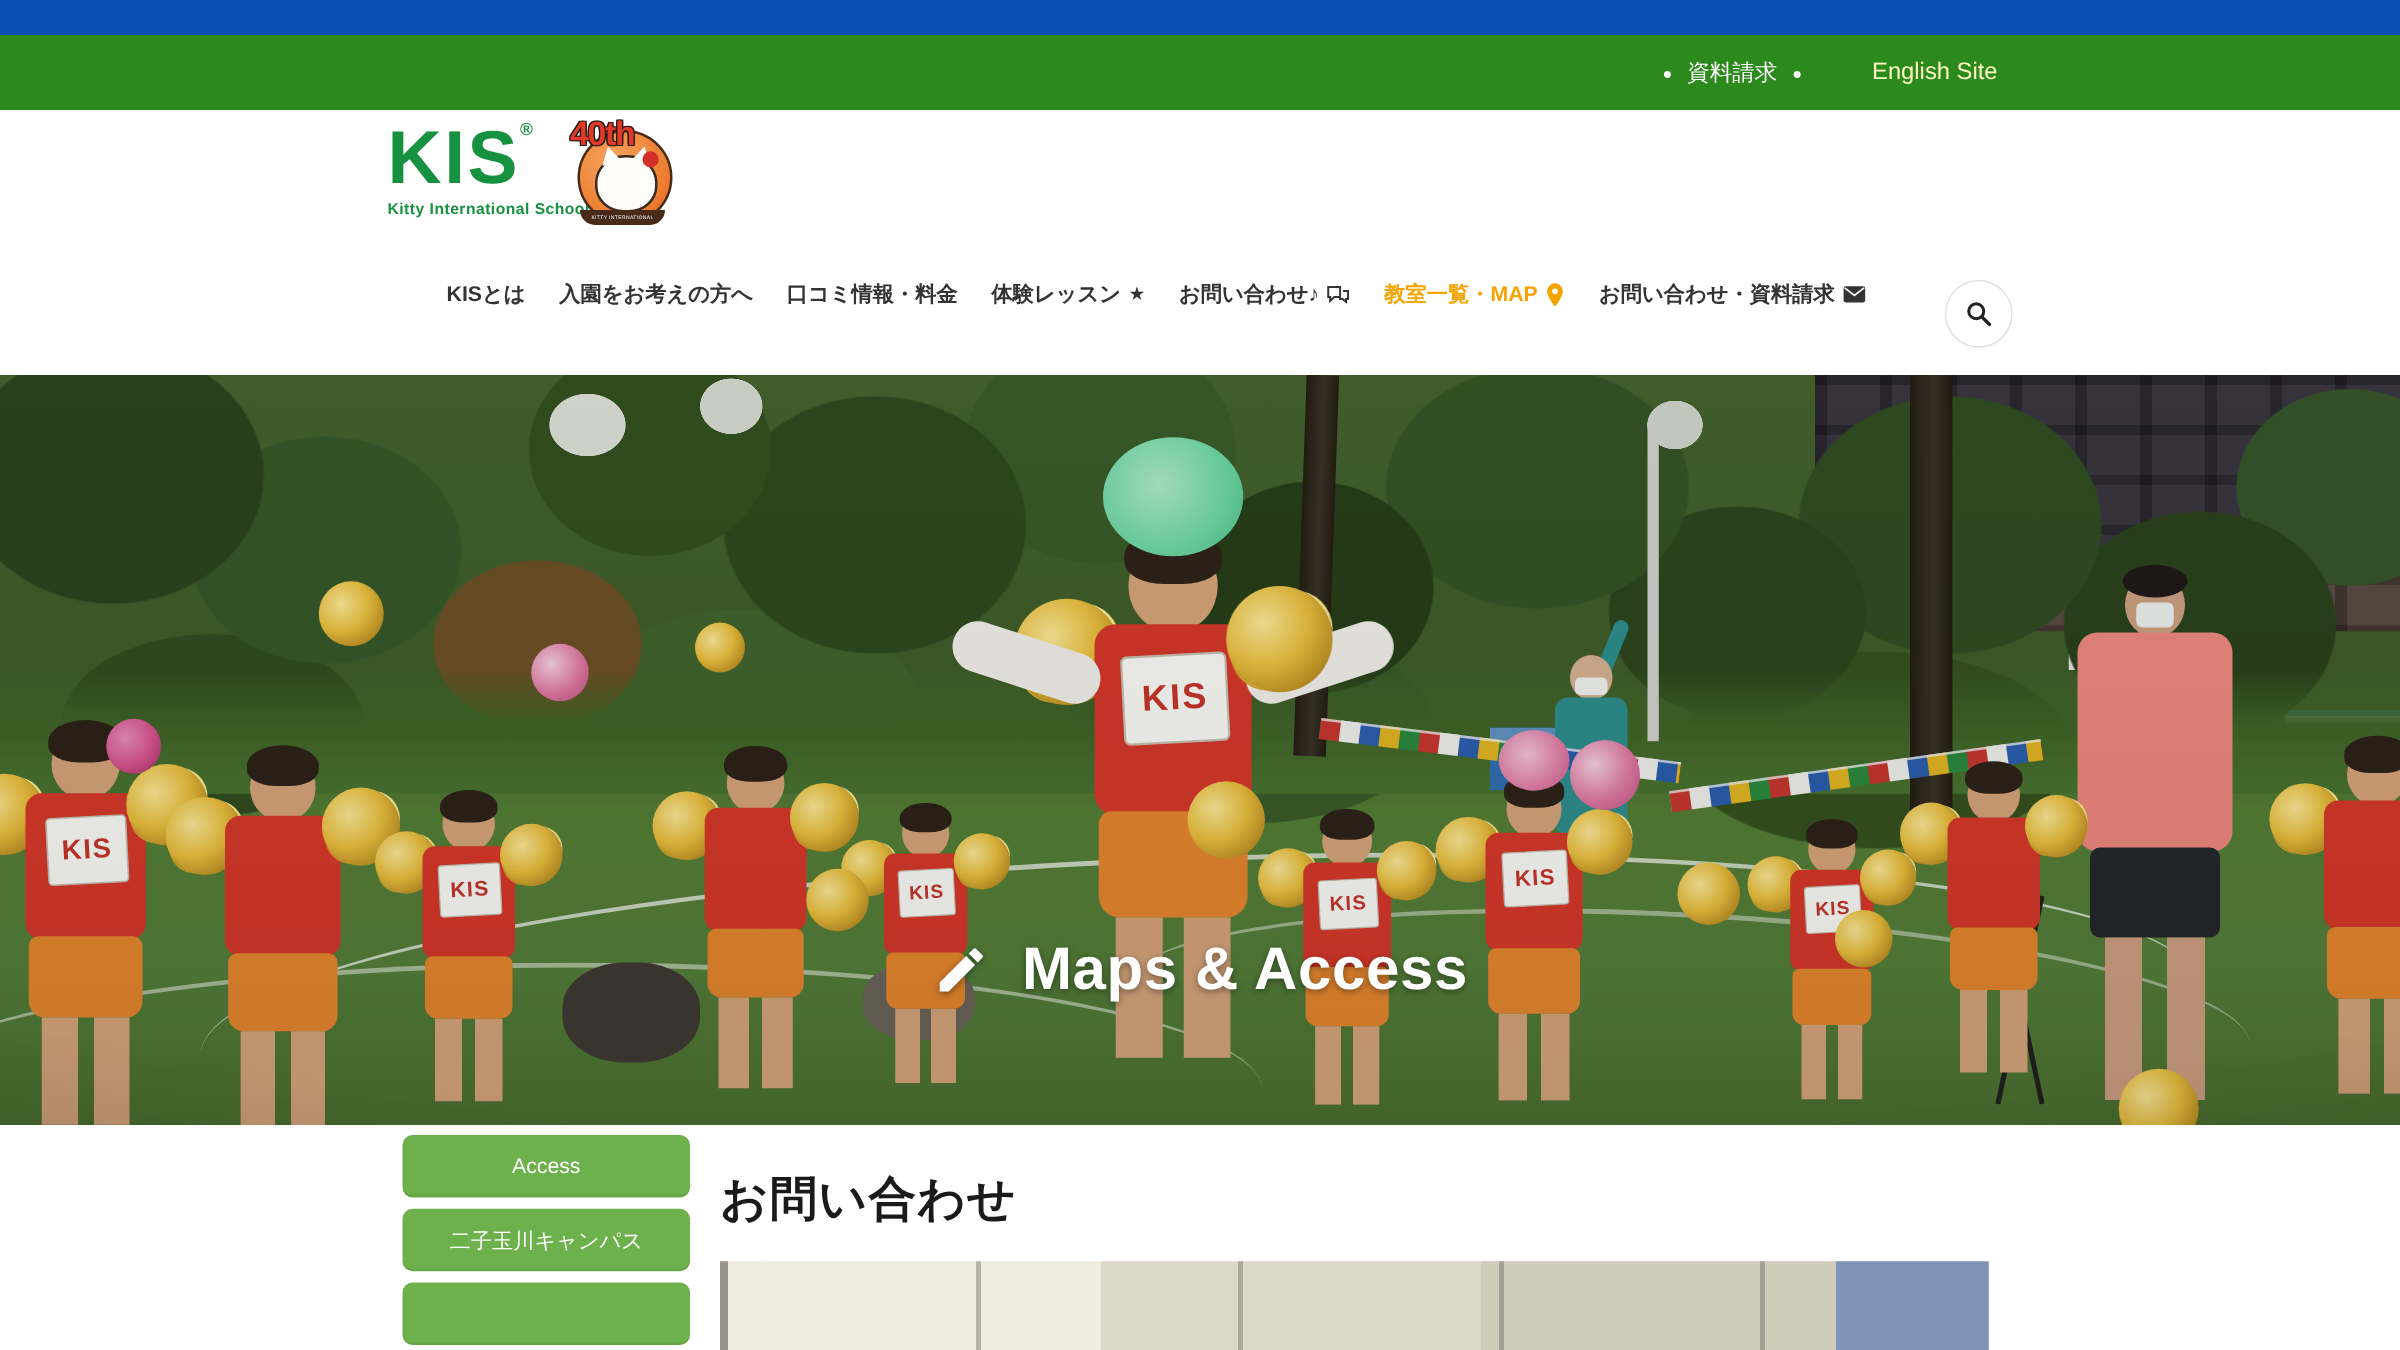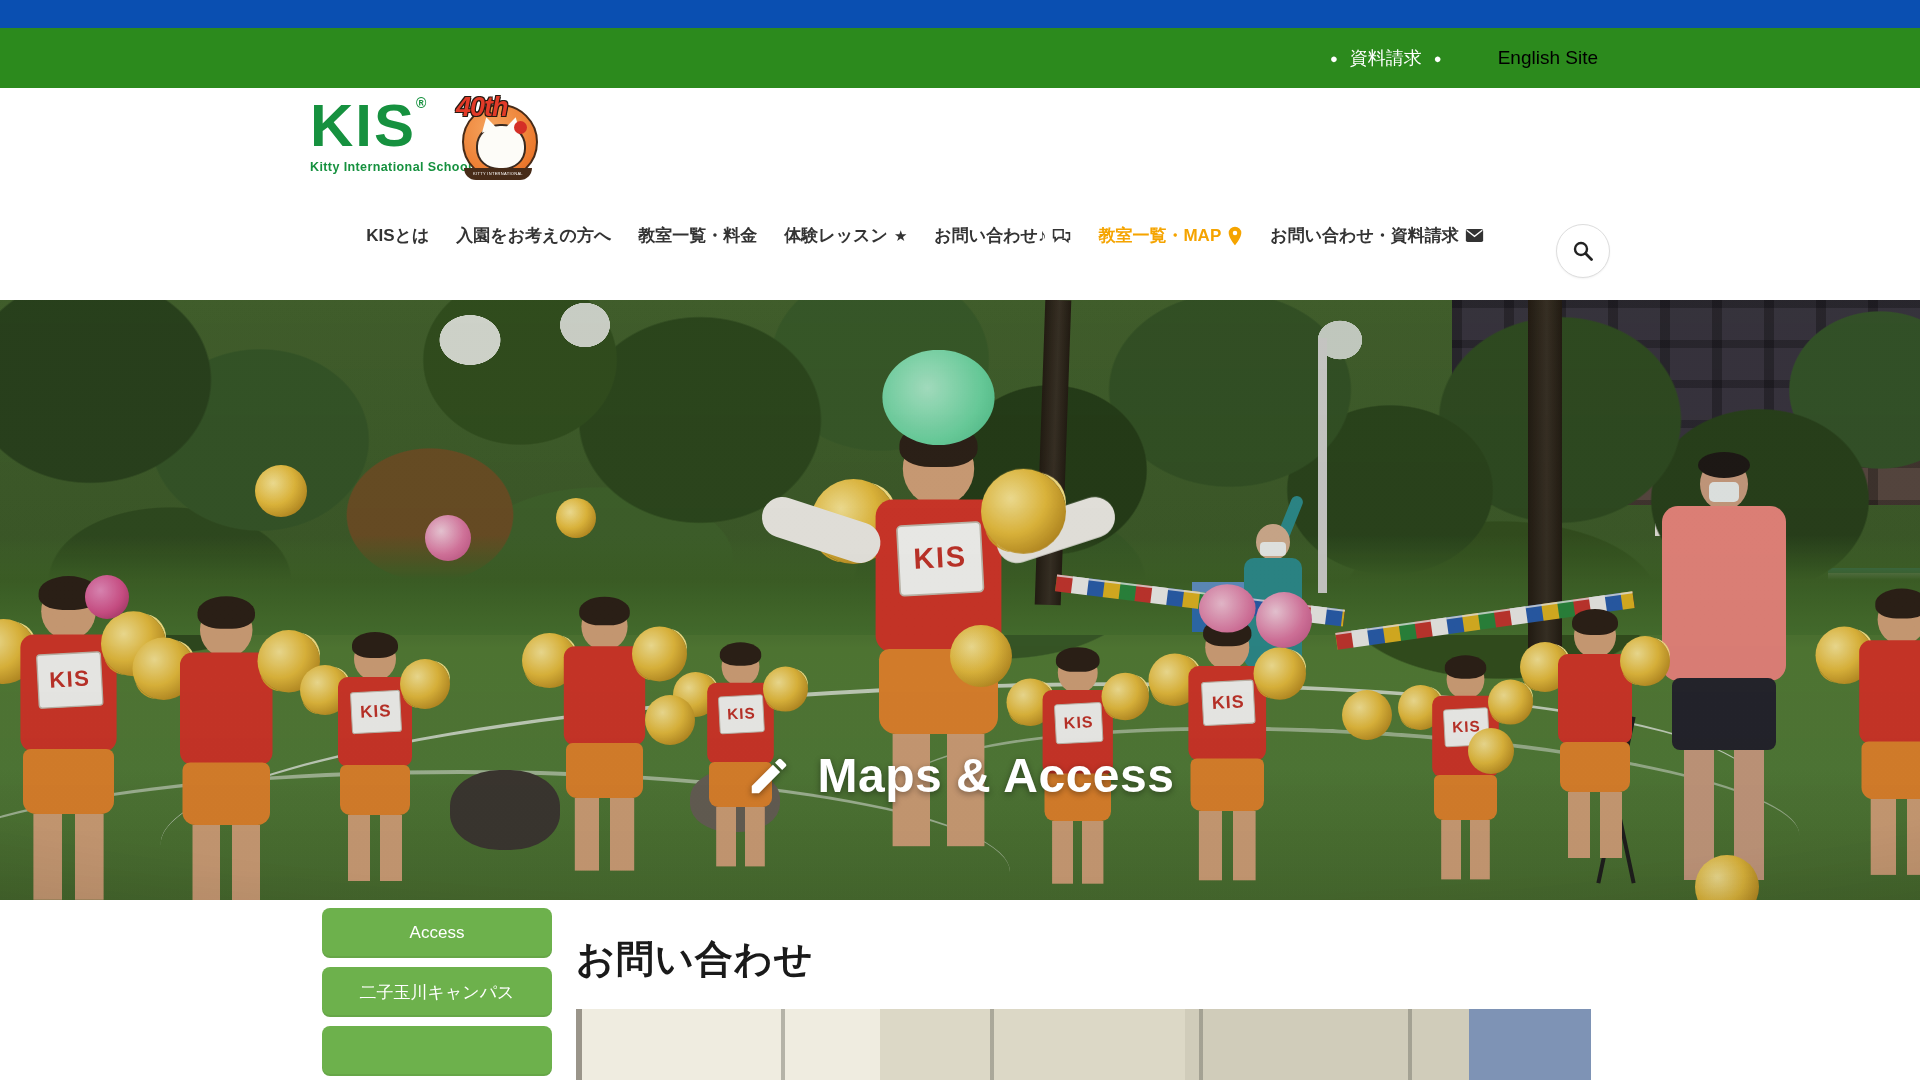--- a/index.html
+++ b/index.html
@@ -10,21 +10,21 @@
   }
   
   .topbar{height:28px;background:#0a4fb1;}
   .utilitybar{height:60px;background:#2c8a1d;}
   .utilitybar .inner{
     width:1300px;margin:0 auto;height:100%;display:flex;align-items:center;
     justify-content:flex-end;gap:10px;color:#fff;padding-right:0;box-sizing:border-box;
   }
   .util-request{display:flex;align-items:center;gap:12px;font-size:18px;cursor:pointer;}
   .util-dot{font-size:13px;line-height:1;}
-  .util-english{margin-left:46px;margin-right:12px;font-size:19px;cursor:pointer;text-decoration:none;color:#000000;}
+  .util-english{margin-left:46px;margin-right:12px;font-size:19px;cursor:pointer;text-decoration:none;color:#fef9c3;}
   
   .site-header{height:212px;background:#fff;position:relative;}
   .header-inner{width:1300px;margin:0 auto;position:relative;height:100%;}
   .logo{position:absolute;left:0;top:8px;width:230px;cursor:pointer;}
   .logo-acronym{
     font-size:60px;font-weight:900;letter-spacing:2px;color:#16913f;line-height:1;
     font-family:"Liberation Sans","DejaVu Sans",sans-serif;
   }
   .logo-reg{font-size:14px;font-weight:700;vertical-align:top;color:#16913f;}
   .logo-subtitle{font-size:12.5px;font-weight:700;color:#16913f;letter-spacing:.4px;margin-top:4px;}
@@ -41,21 +41,21 @@
   }
   .badge-cat::before,.badge-cat::after{
     content:"";position:absolute;top:-9px;width:0;height:0;
     border-left:8px solid transparent;border-right:8px solid transparent;
     border-bottom:14px solid #fdfcf8;
   }
   .badge-cat::before{left:2px;transform:rotate(-14deg);}
   .badge-cat::after{right:2px;transform:rotate(14deg);}
   .badge-bow{position:absolute;right:-3px;top:-5px;width:13px;height:13px;border-radius:50%;background:#d42f27;z-index:3;}
   .badge-40{
-    position:absolute;left:0;top:-2px;z-index:4;font-weight:900;font-style:italic;
+    position:absolute;left:0;top:-2px;z-index:4;font-weight:900;
     font-size:27px;color:#e23a28;letter-spacing:-1px;
     text-shadow:-1px -1px 0 #241a12,1px -1px 0 #241a12,-1px 1px 0 #241a12,1px 1px 0 #241a12;
   }
   .badge-ring{
     position:absolute;left:8px;bottom:2px;width:68px;height:12px;border-radius:0 0 34px 34px;
     background:#472b18;color:#fff;font-size:4px;letter-spacing:.3px;text-align:center;
     line-height:12px;overflow:hidden;z-index:3;
   }
   
   .main-nav{
@@ -240,21 +240,21 @@
     </div>
 
     <nav class="main-nav">
       <a class="nav-item">
           <span>KISとは</span>
         </a>
       <a class="nav-item">
           <span>入園をお考えの方へ</span>
         </a>
       <a class="nav-item">
-          <span>教室一覧・料金</span>
+          <span>口コミ情報・料金</span>
         </a>
       <a class="nav-item">
           <span>体験レッスン</span>
           <span class="nav-star">★</span>
         </a>
       <a class="nav-item">
           <span>お問い合わせ♪</span>
         <svg width="19" height="16" viewBox="0 0 24 20">
             <path d="M2 2h12v10H8l-4 4v-4H2z" fill="none" stroke="#333" stroke-width="2"></path>
             <path d="M17 6h5v8h-2v3l-3.5-3H13" fill="none" stroke="#333" stroke-width="2"></path>

